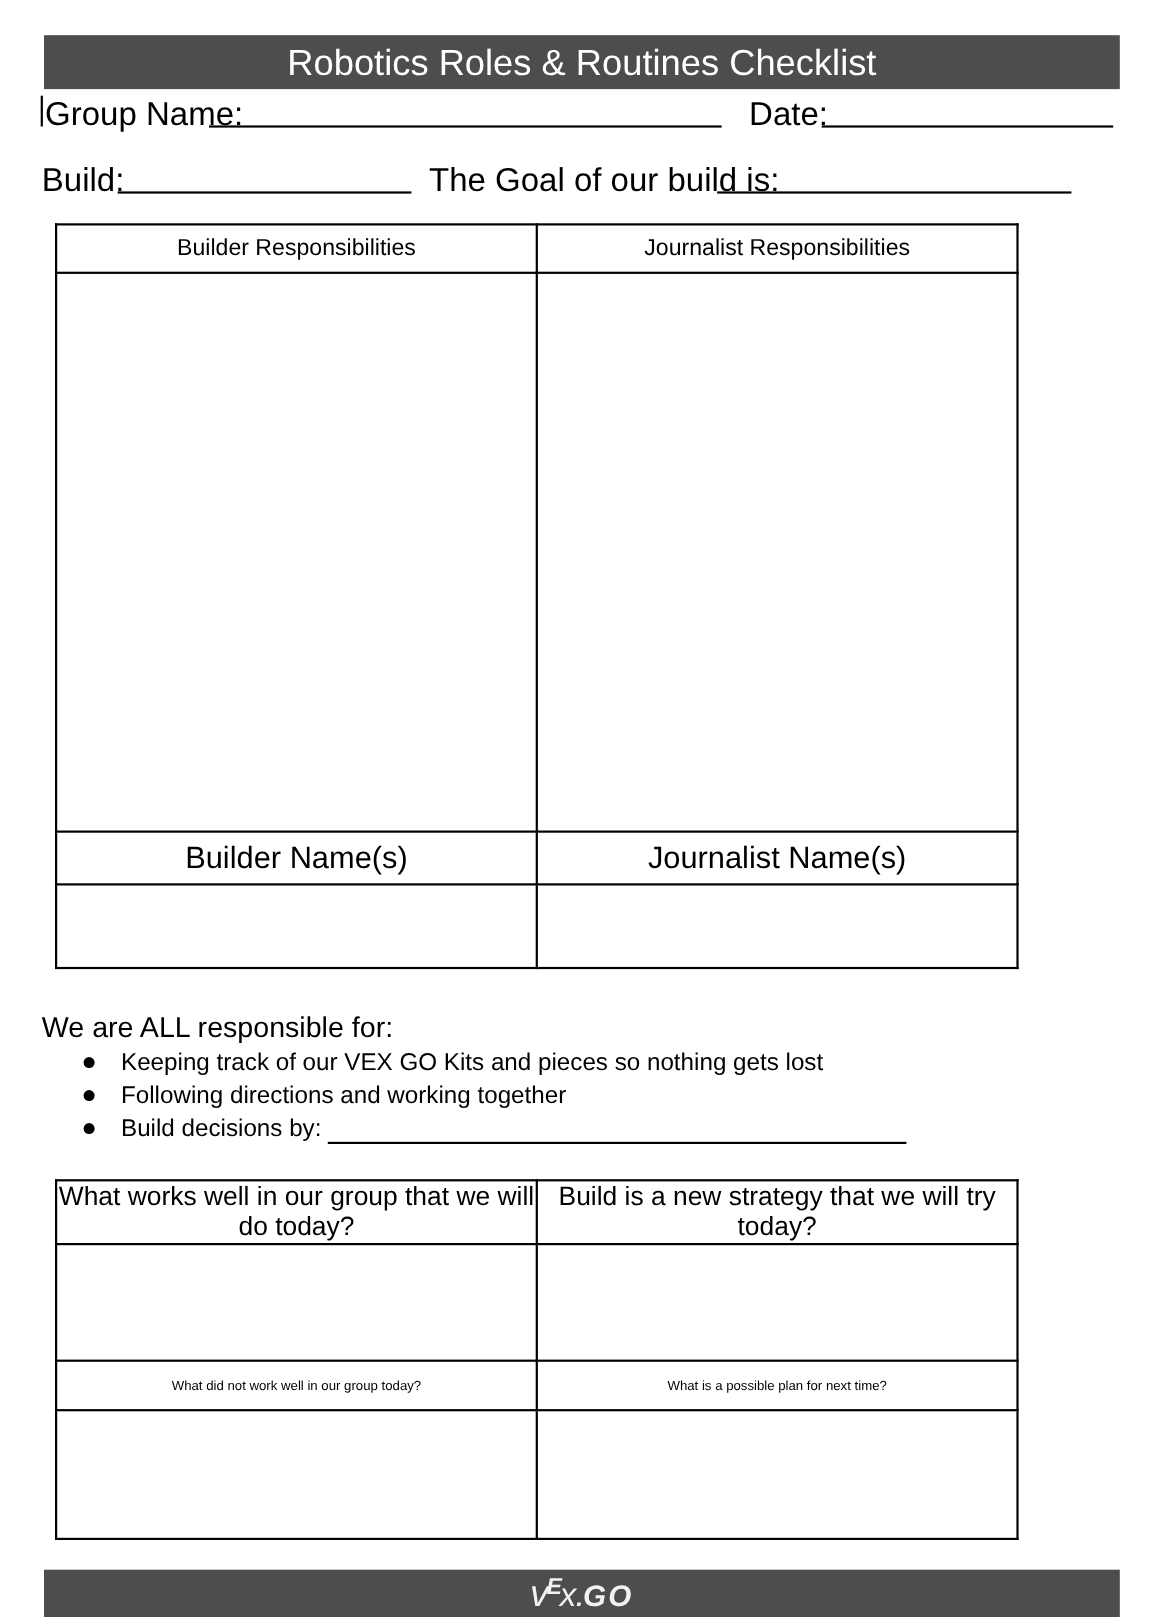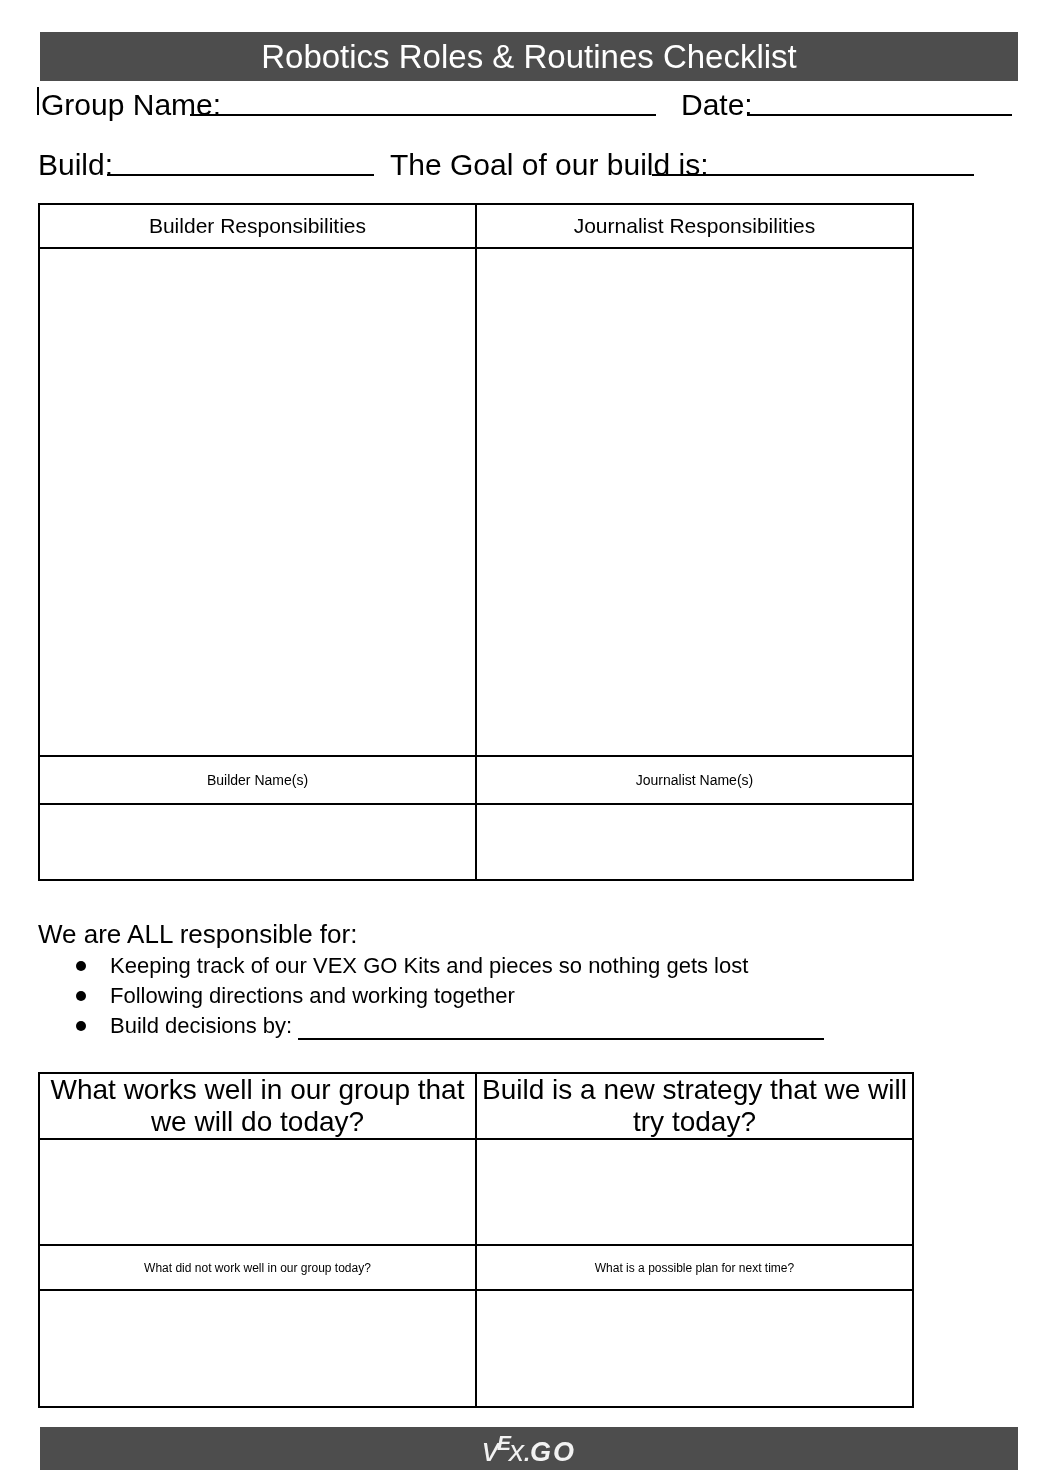--- a/index.html
+++ b/index.html
@@ -36,35 +36,35 @@
     font-size: 30px;
     white-space: nowrap;
   }
   .fill-line {
     position: absolute;
     height: 2px;
     background: #000000;
   }
   table {
     position: absolute;
-    left: 38px;
+    left: 50px;
     width: 876px;
     border-collapse: collapse;
     table-layout: fixed;
   }
   th, td {
     border: 2px solid #000000;
     text-align: center;
     vertical-align: middle;
     font-weight: 400;
   }
   .roles-table { top: 203px; }
   .roles-table .resp-header-row th { height: 44px; font-size: 21px; }
   .roles-table .big-row td { height: 508px; }
-  .roles-table .names-header-row th { height: 48px; font-size: 14px; }
+  .roles-table .names-header-row th { height: 48px; font-size: 28px; }
   .roles-table .names-row td { height: 76px; }
   .section-heading {
     position: absolute;
     left: 38px; top: 919px;
     font-size: 26px;
   }
   .bullet-item {
     position: absolute;
     left: 76px;
     display: flex;
@@ -82,21 +82,21 @@
   .bullet-text { margin-left: 24px; }
   .bullet-line {
     display: inline-block;
     width: 526px; height: 2px;
     background: #000000;
     margin-top: 25px;
     margin-left: 6px;
     flex: none;
   }
   .reflection-table { top: 1072px; }
-  .reflection-table .q-row th { height: 44px; font-size: 28px; }
+  .reflection-table .q-row th { height: 44px; font-size: 24px; }
   .reflection-table .a-row1 td { height: 106px; }
   .reflection-table .q-row2 th { height: 45px; font-size: 12px; }
   .reflection-table .a-row2 td { height: 117px; }
   .footer-bar {
     top: 1427px; height: 43px;
     overflow: hidden;
     text-align: center;
     padding-top: 5px;
   }
   .logo {

